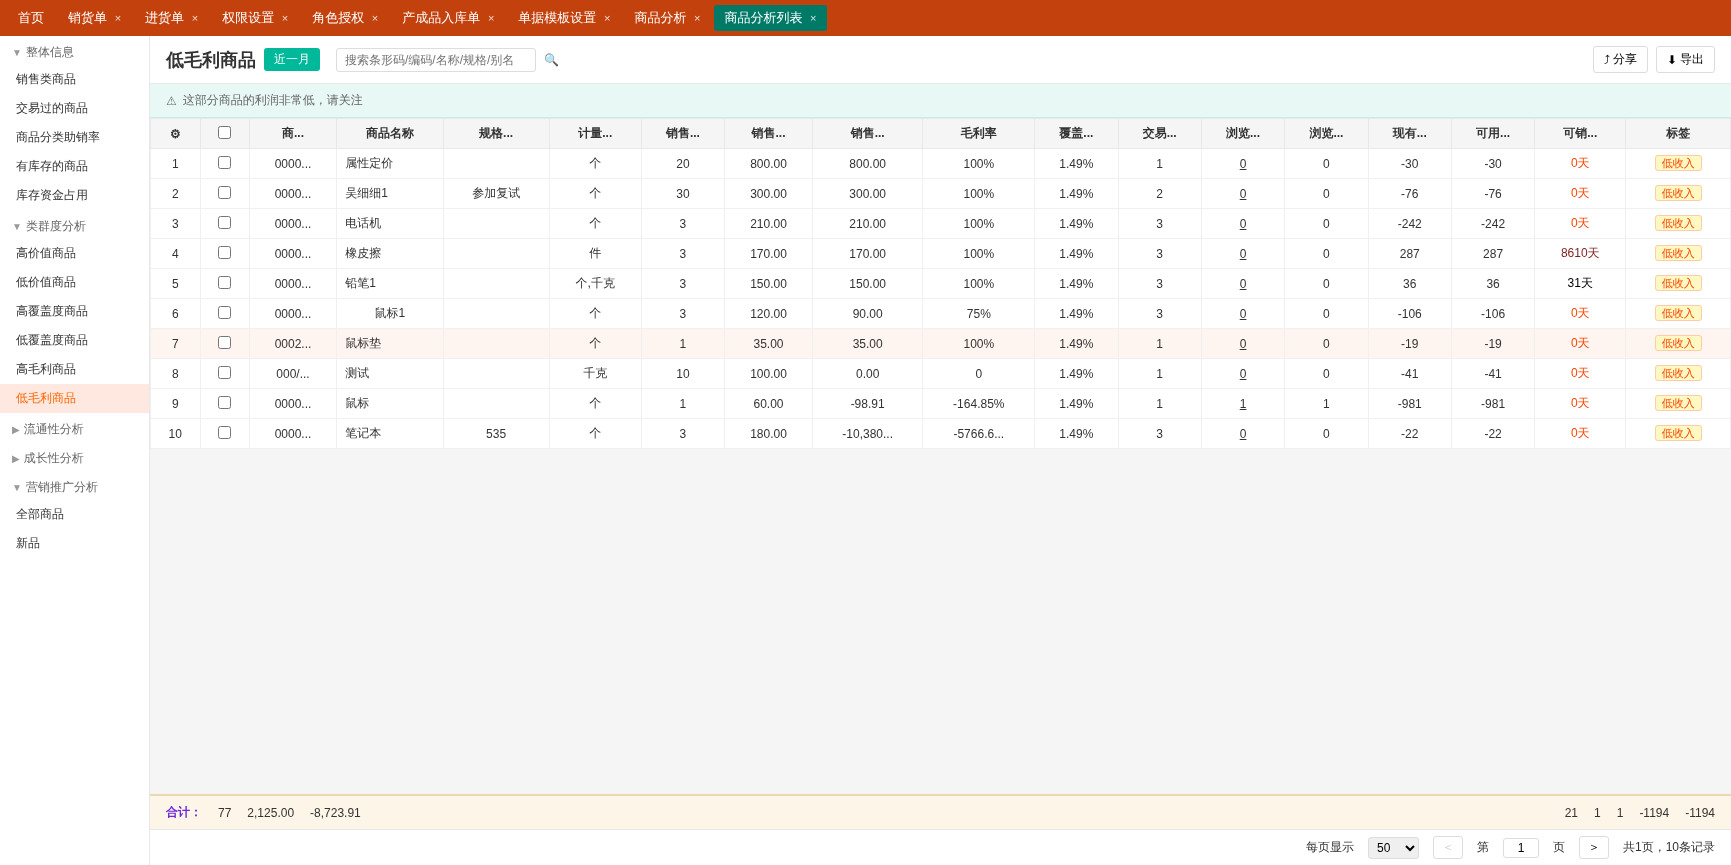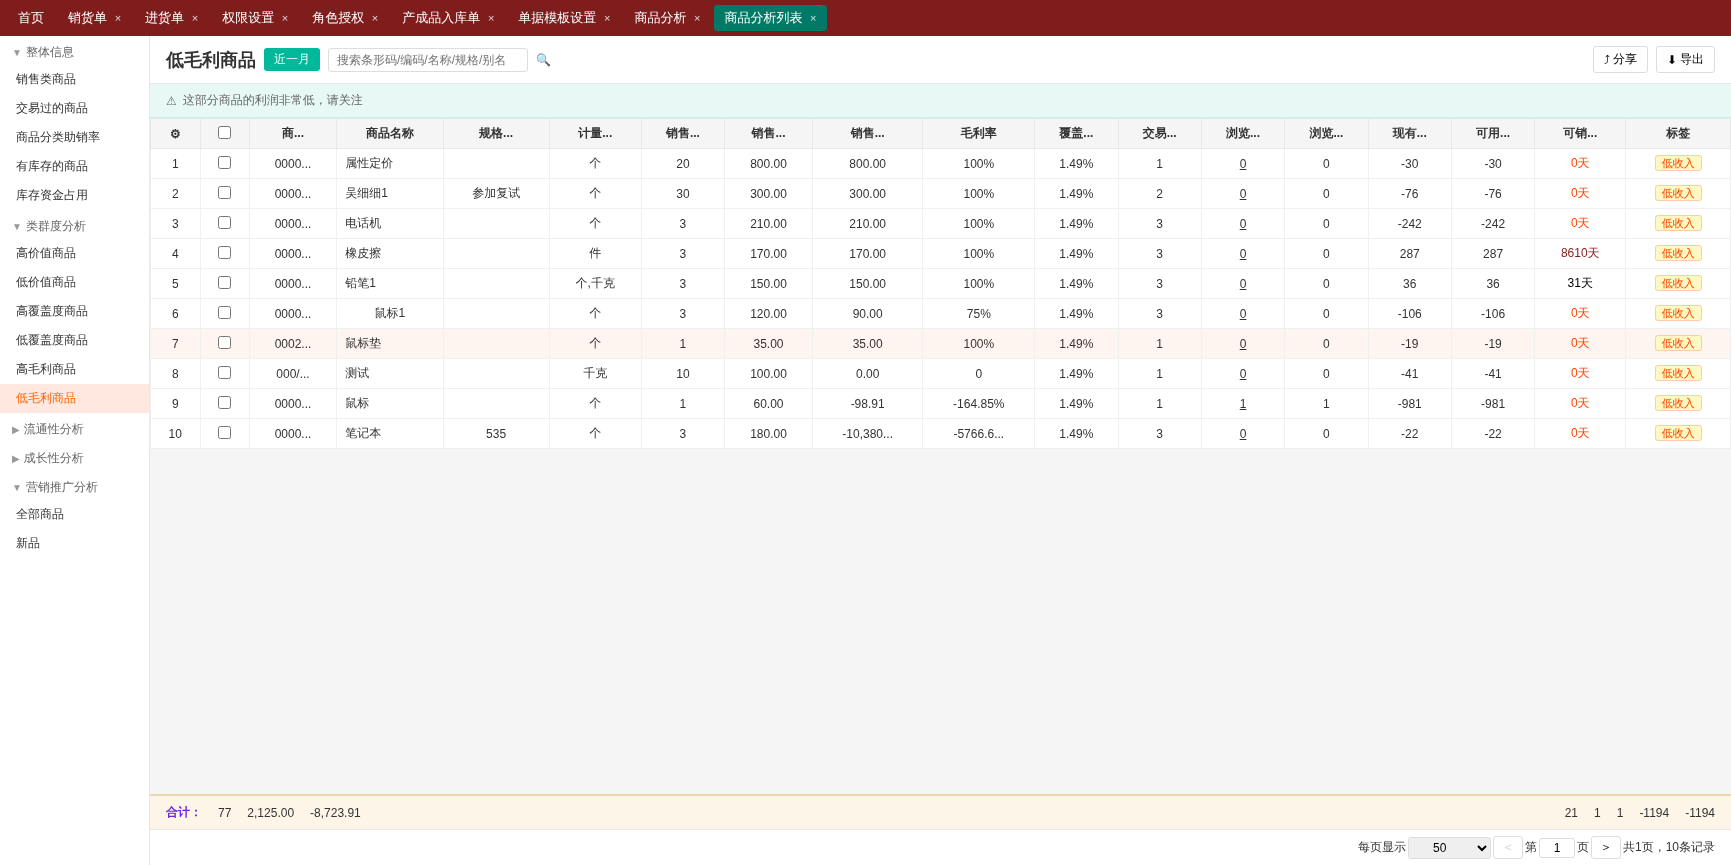--- a/index.html
+++ b/index.html
@@ -1,20 +1,20 @@
 <!DOCTYPE html>
 <html><head>
   <meta charset="utf-8">
   <style>
     * { box-sizing: border-box; margin: 0; padding: 0; }
     body { font-family: 'Microsoft YaHei', Arial, sans-serif; font-size: 12px; background: #f5f5f5; color: #333; }
 
     
     .top-nav {
-      background: #7f1d1d;
+      background: #c2410c;
       display: flex;
       align-items: center;
       height: 36px;
       padding: 0 8px;
       gap: 4px;
     }
     .nav-item {
       color: #fff;
       padding: 4px 10px;
       cursor: pointer;
@@ -69,21 +69,21 @@
     .time-filter-btn {
       background: #00b99a;
       color: #fff;
       border: none;
       border-radius: 3px;
       padding: 3px 10px;
       cursor: pointer;
       font-size: 12px;
     }
     .search-box {
-      margin-left: 0;
+      margin-left: 8px;
       border: 1px solid #ddd;
       border-radius: 3px;
       padding: 4px 8px;
       width: 200px;
       font-size: 12px;
       color: #999;
     }
     .search-icon { color: #aaa; cursor: pointer; }
     .header-actions { margin-left: auto; display: flex; gap: 8px; }
     .action-btn {
@@ -149,27 +149,27 @@
     .footer-val { color: #333; }
 
     
     .pagination-bar {
       background: #fff;
       border-top: 1px solid #e8e8e8;
       padding: 6px 16px;
       display: flex;
       align-items: center;
       justify-content: flex-end;
-      gap: 2px;
+      gap: 14px;
       font-size: 12px;
     }
     .page-size-select {
       border: 1px solid #ddd;
       border-radius: 3px;
-      padding: 2px 20px;
+      padding: 2px 4px;
       font-size: 12px;
     }
     .page-btn {
       border: 1px solid #ddd;
       background: #fff;
       padding: 2px 8px;
       border-radius: 3px;
       cursor: pointer;
       font-size: 12px;
     }

